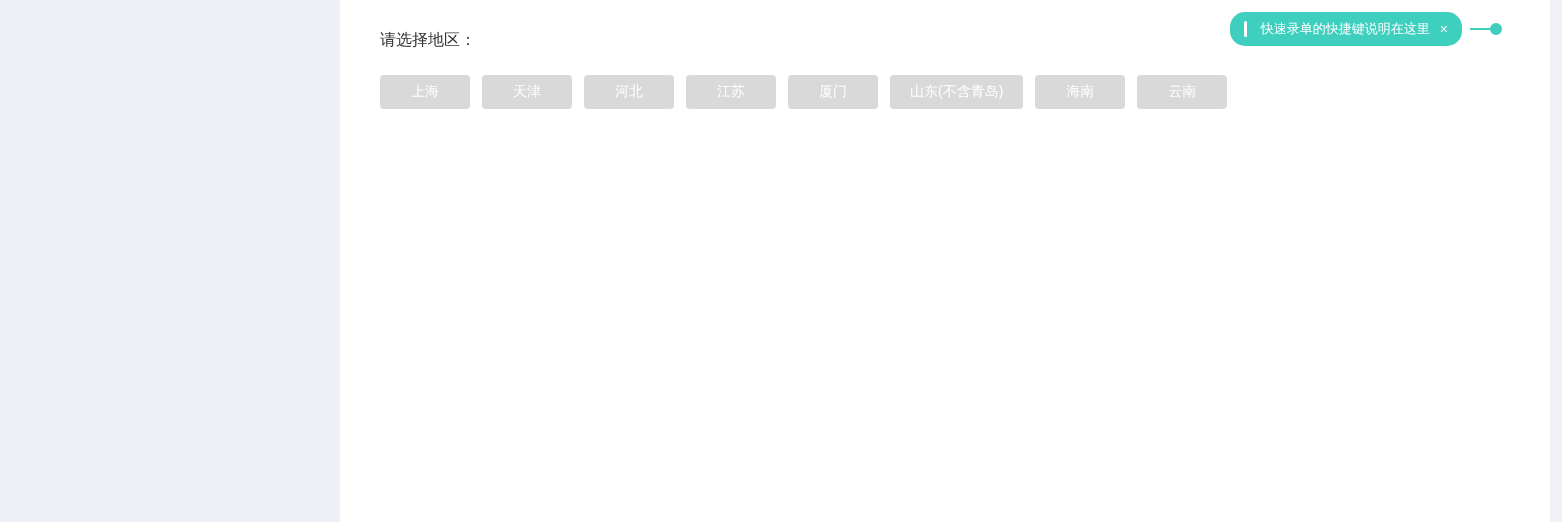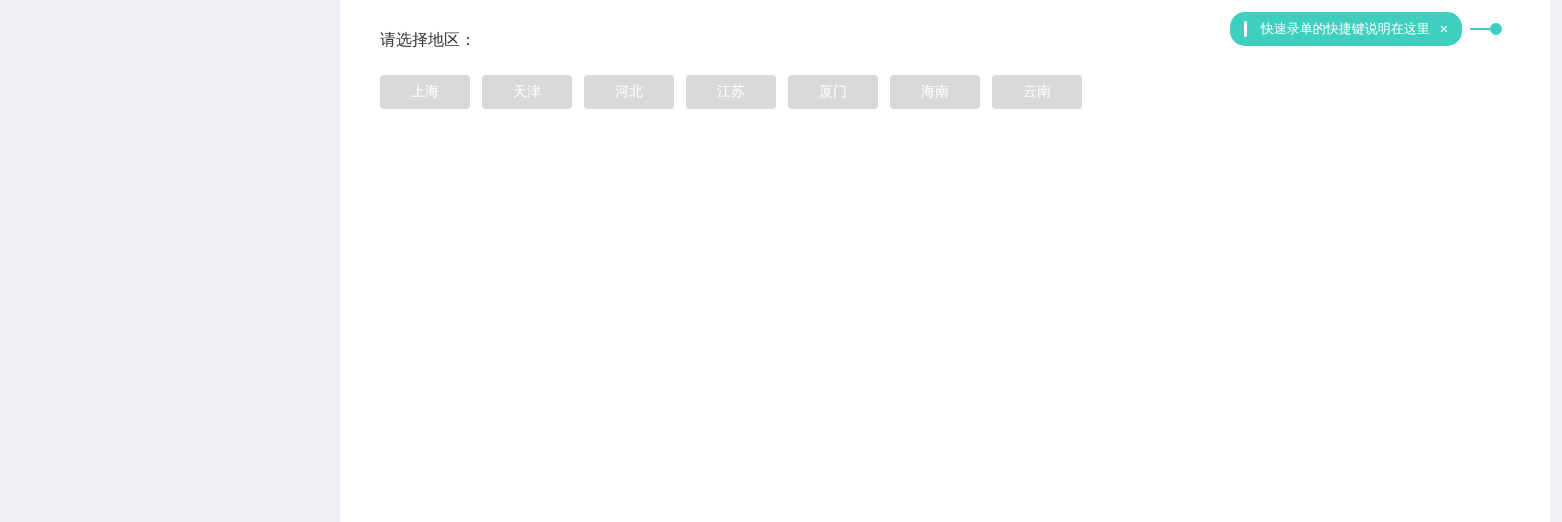--- a/index.html
+++ b/index.html
@@ -128,20 +128,21 @@
 
 <div class="main-content">
   <div class="page-title">请选择地区：</div>
 
   <div class="region-buttons">
   <button class="region-btn">上海</button>
       <button class="region-btn">天津</button>
       <button class="region-btn">河北</button>
       <button class="region-btn">江苏</button>
       <button class="region-btn">厦门</button>
+      <button class="region-btn">山东(不含青岛)</button>
       <button class="region-btn">海南</button>
       <button class="region-btn">云南</button>
     </div>
 </div>
 
 <div class="tooltip-container">
   <div class="tooltip-bubble">
     <span>快速录单的快捷键说明在这里</span>
     <span class="tooltip-close">×</span>
   </div>

